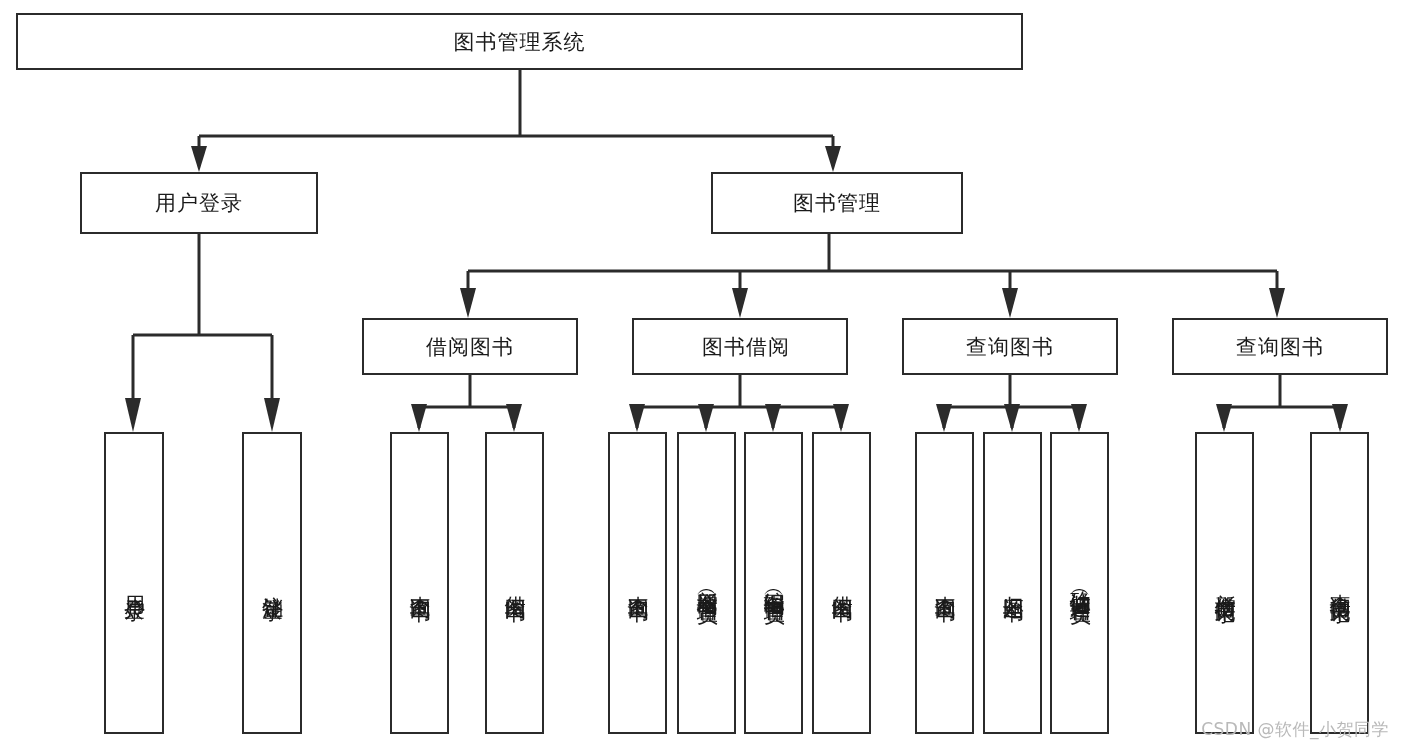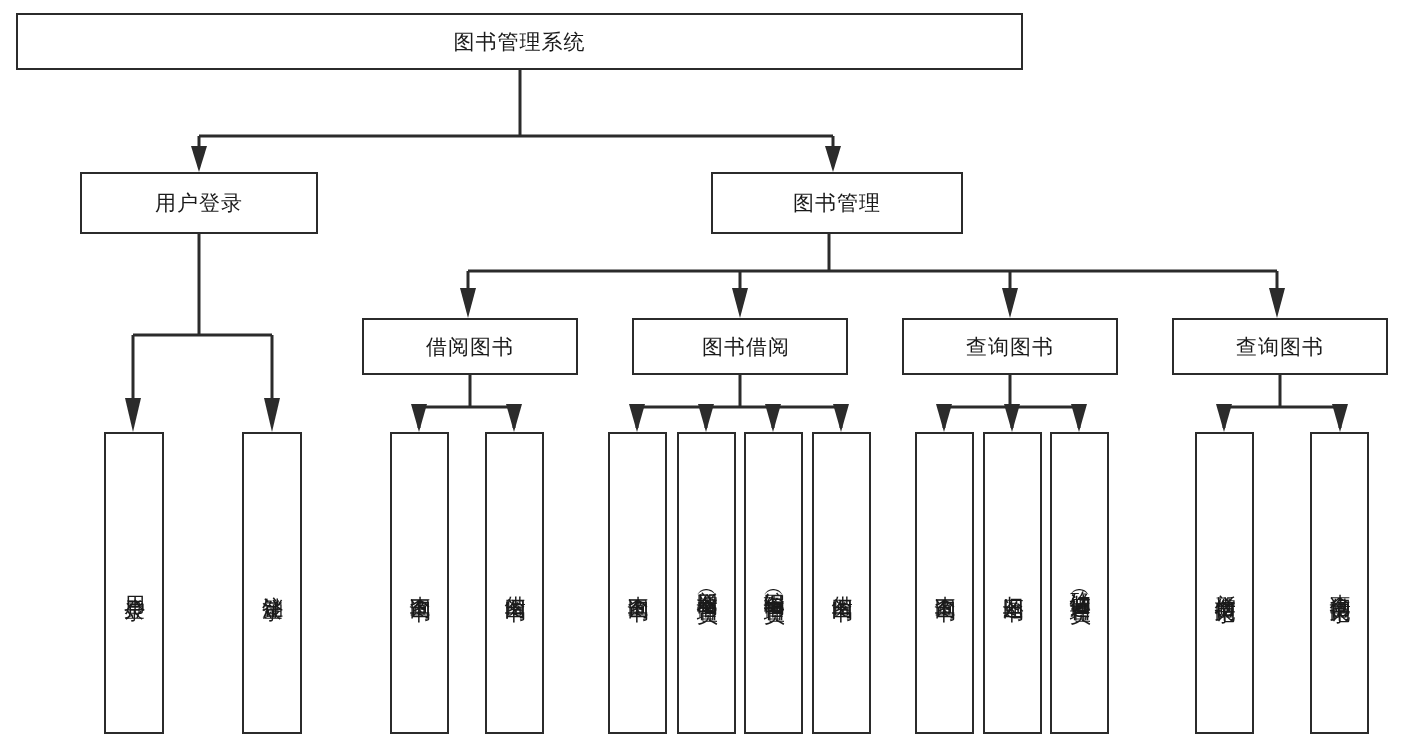--- a/index.html
+++ b/index.html
@@ -216,14 +216,15 @@
   </div>
 
   <div class="node v" style="left:1195px; top:432px; width:59px; height:302px;">
     <span class="vtext">新增借阅记录</span>
   </div>
 
   <div class="node v" style="left:1310px; top:432px; width:59px; height:302px;">
     <span class="vtext">查询借阅记录</span>
   </div>
 
+  <div class="watermark">CSDN @软件_小贺同学</div>
 
 </div>
 
 </body></html>

